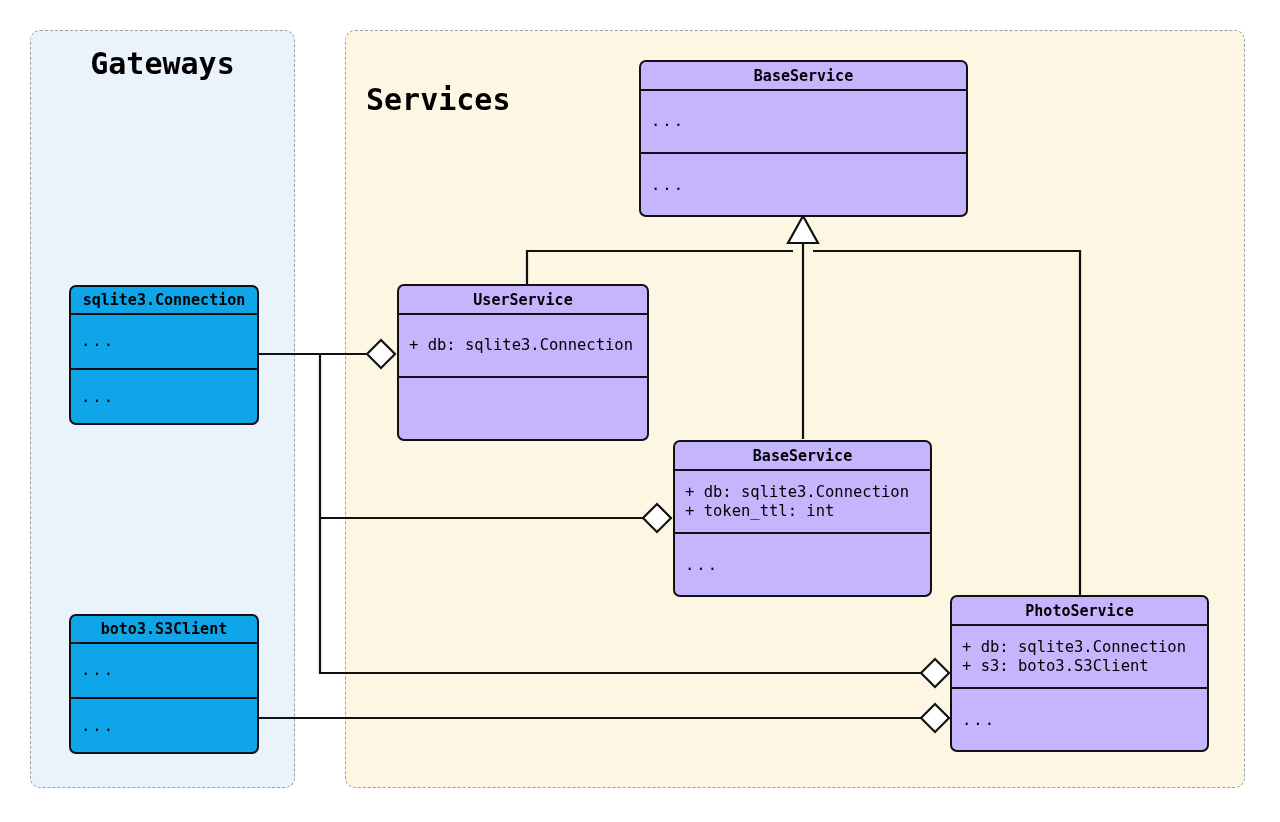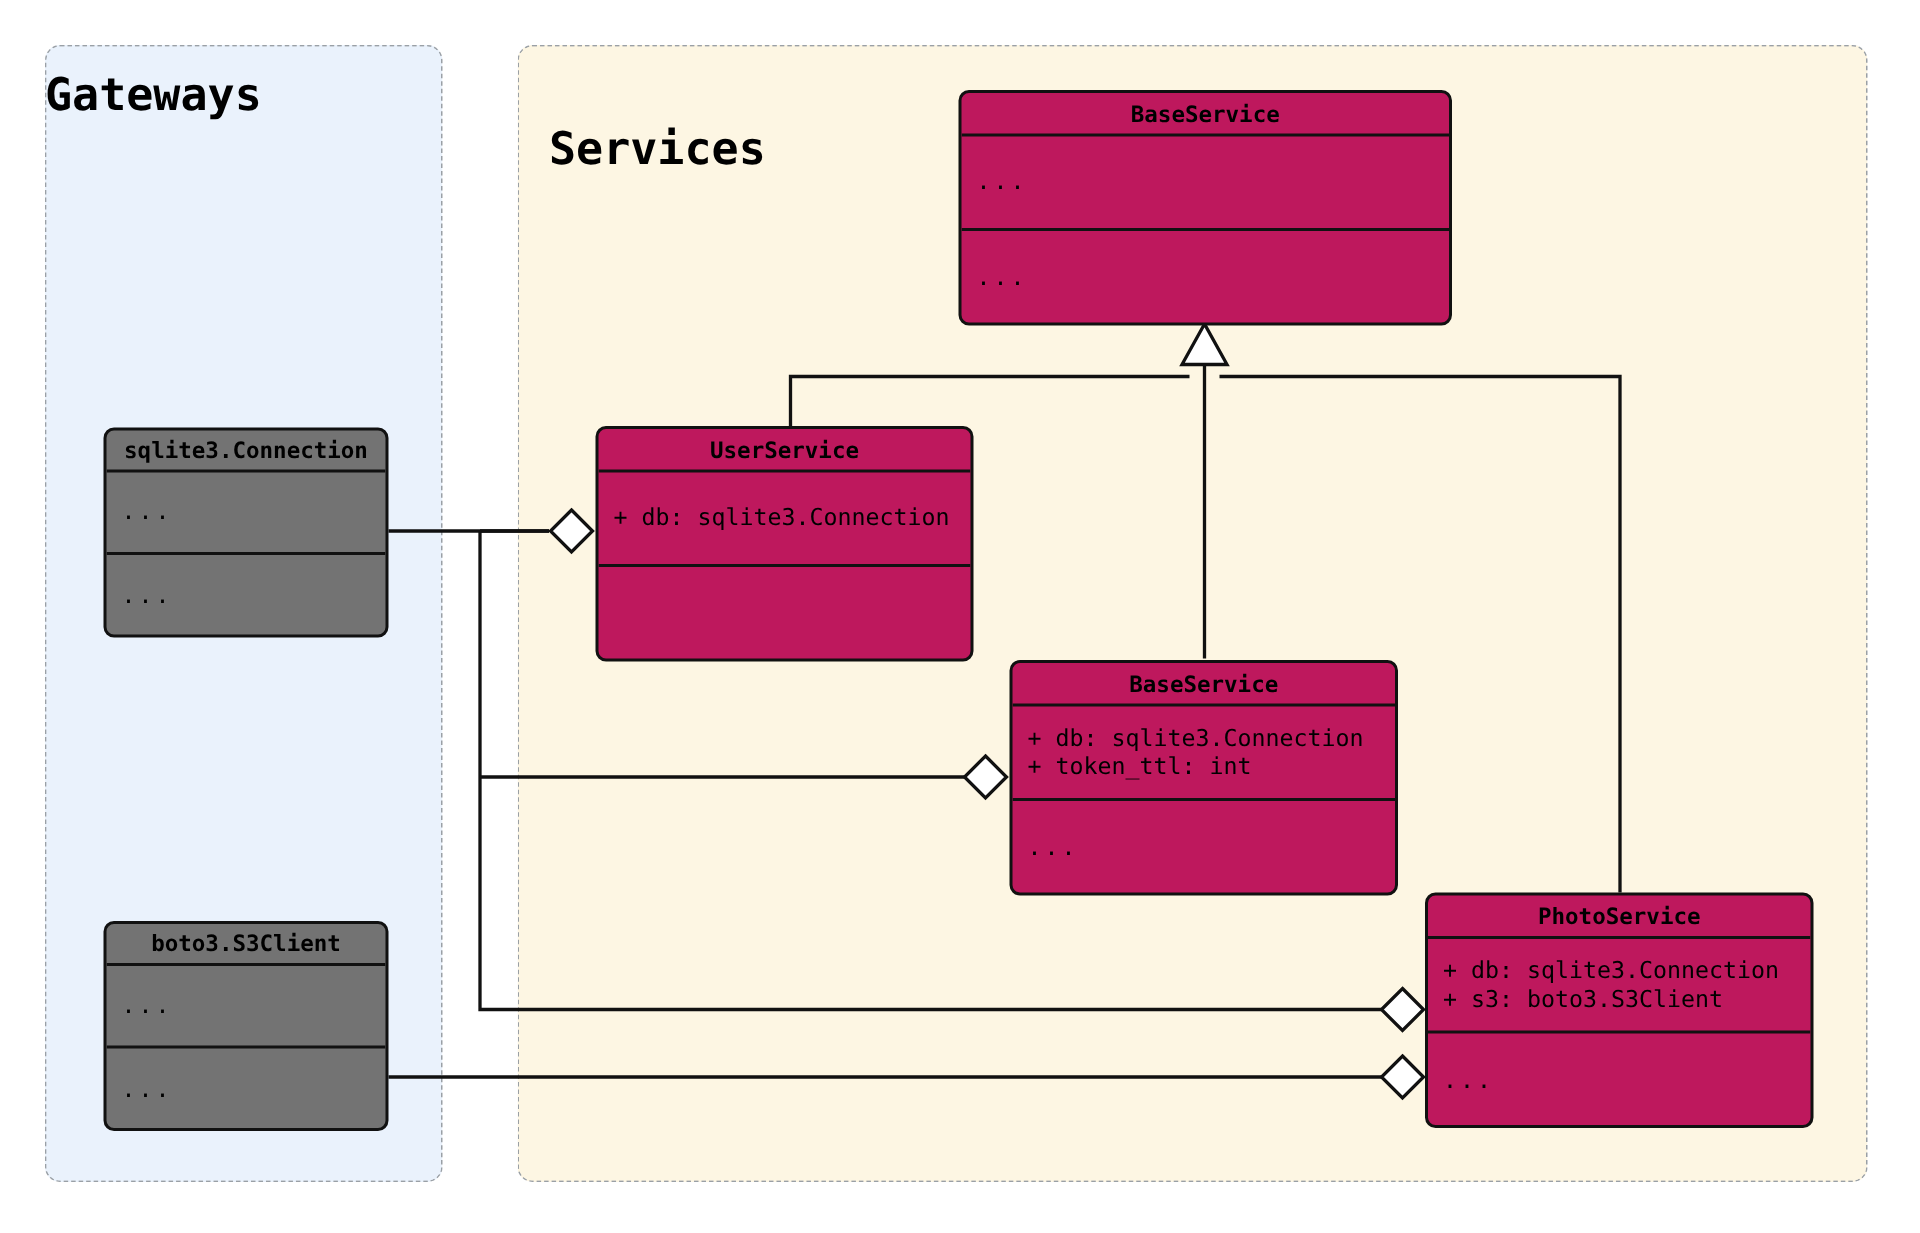--- a/index.html
+++ b/index.html
@@ -33,23 +33,23 @@
     color: #000000;
     letter-spacing: 0px;
     white-space: nowrap;
   }
   .umlbox {
     position: absolute;
     box-sizing: border-box;
     border: 2.2px solid #111111;
     border-radius: 7px;
     overflow: hidden;
-    background: #be185d;
+    background: #c4b5fd;
   }
-  .umlbox.blue { background: #737373; }
+  .umlbox.blue { background: #0ea5e9; }
   .compartment {
     box-sizing: border-box;
     width: 100%;
     border-bottom: 2.2px solid #111111;
     display: flex;
     align-items: center;
   }
   .compartment:last-child { border-bottom: none; }
   .cmp-title {
     justify-content: center;
@@ -76,21 +76,21 @@
     fill: #ffffff;
     stroke: #111111;
     stroke-width: 2.2;
     stroke-linejoin: miter;
   }
 </style>
 </head>
 <body>
 
 <div class="panel" style="left:30px; top:30px; width:265px; height:758px; background:#eaf2fc;"></div>
-<div class="panel-title" style="left:30px; top:46px; width:265px; text-align:left;">Gateways</div>
+<div class="panel-title" style="left:30px; top:46px; width:265px; text-align:center;">Gateways</div>
 
 <div class="panel" style="left:345px; top:30px; width:900px; height:758px; background:#fdf6e3;"></div>
 <div class="panel-title" style="left:366px; top:46px; text-align:left;margin-top:36px;">Services</div>
 
 <svg id="canvas" width="1280" height="822" viewBox="0 0 1280 822">
 
   <path class="edge" d="M 803 439 L 803 232"></path>
 
   <path class="edge" d="M 527 284 L 527 251 L 793 251"></path>
 

